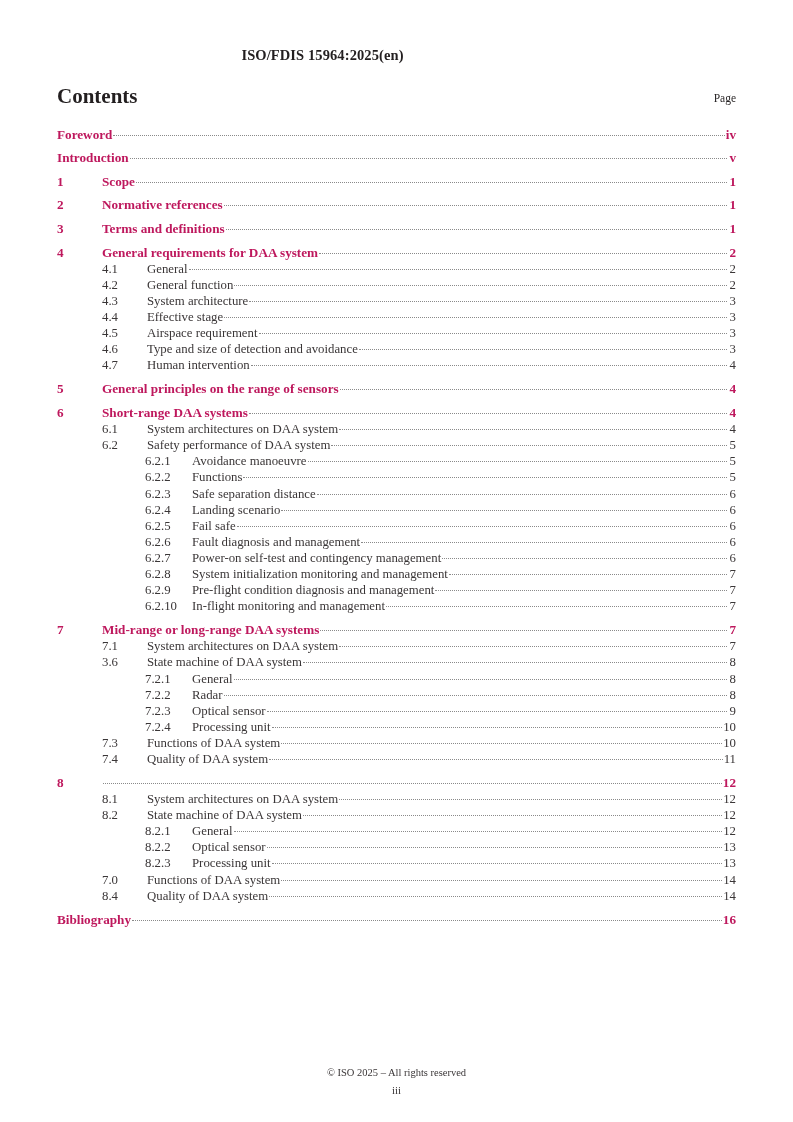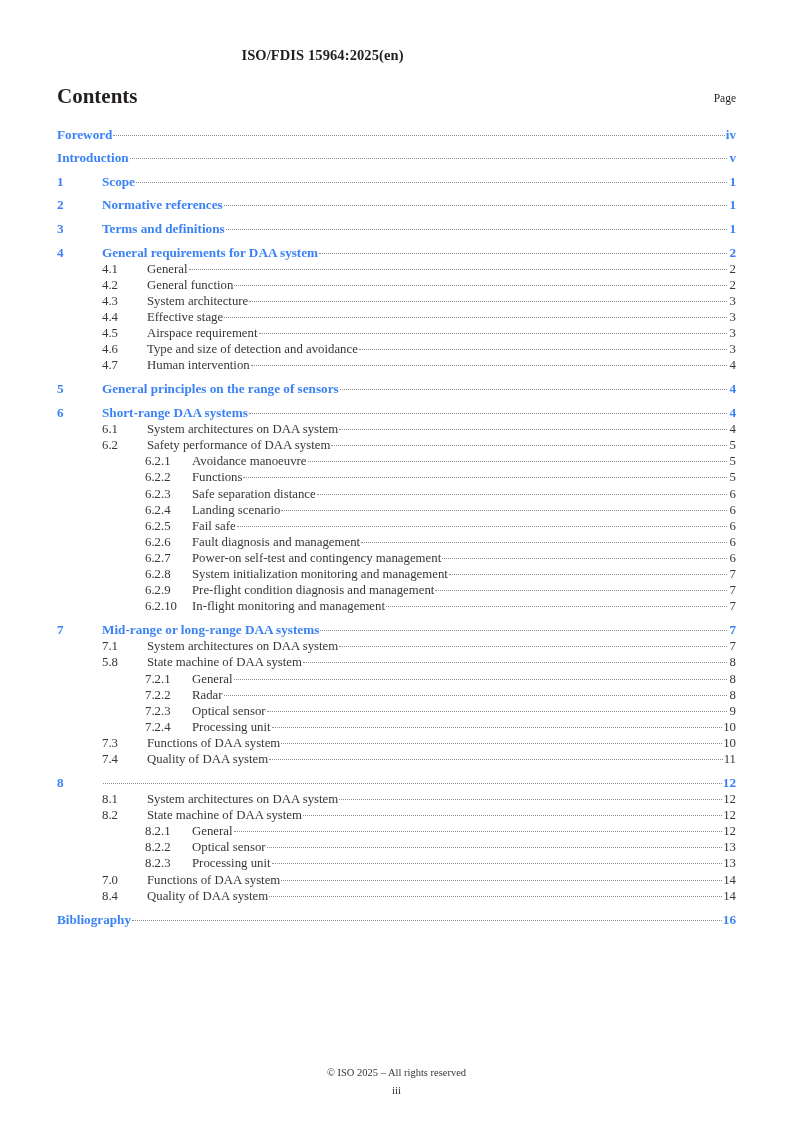--- a/index.html
+++ b/index.html
@@ -55,21 +55,21 @@
       display: flex;
       align-items: baseline;
       font-family: "Liberation Serif", serif;
       font-size: 13px;
       line-height: 16px;
       white-space: nowrap;
     }
     .toc-row.l1 {
       font-weight: bold;
       font-size: 13.2px;
-      color: #3b82f6;
+      color: #be185d;
     }
     .toc-row.l2, .toc-row.l3 {
       color: #3a3637;
       font-size: 12.8px;
     }
     .num {
       display: inline-block;
       flex: 0 0 auto;
     }
     .l1 .num { width: 45px; }
@@ -287,21 +287,21 @@
       <span class="leader"></span>
       <span class="pg">7</span>
     </div>
     <div class="toc-row l2" style="top: 638px;">
       <span class="num">7.1</span>
       <span class="title">System architectures on DAA system</span>
       <span class="leader"></span>
       <span class="pg">7</span>
     </div>
     <div class="toc-row l2" style="top: 654px;">
-      <span class="num">5.8</span>
+      <span class="num">3.6</span>
       <span class="title">State machine of DAA system</span>
       <span class="leader"></span>
       <span class="pg">8</span>
     </div>
     <div class="toc-row l3" style="top: 671px;">
       <span class="num">7.2.1</span>
       <span class="title">General</span>
       <span class="leader"></span>
       <span class="pg">8</span>
     </div>

